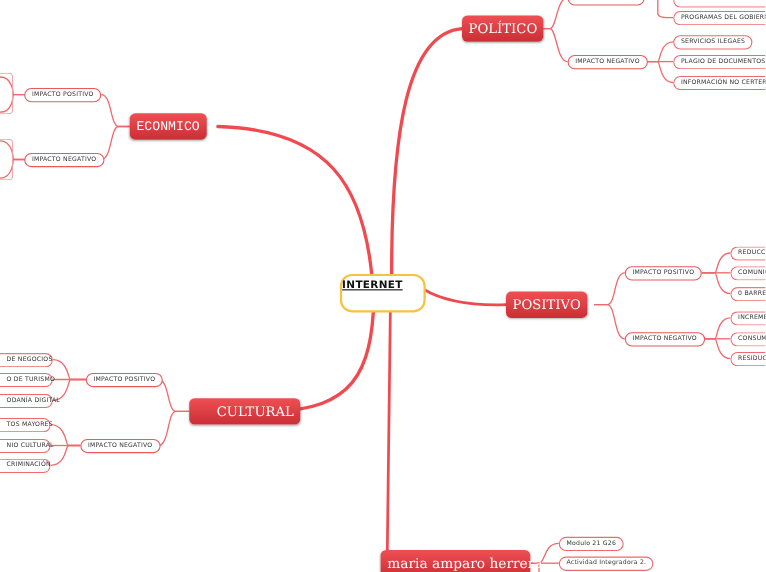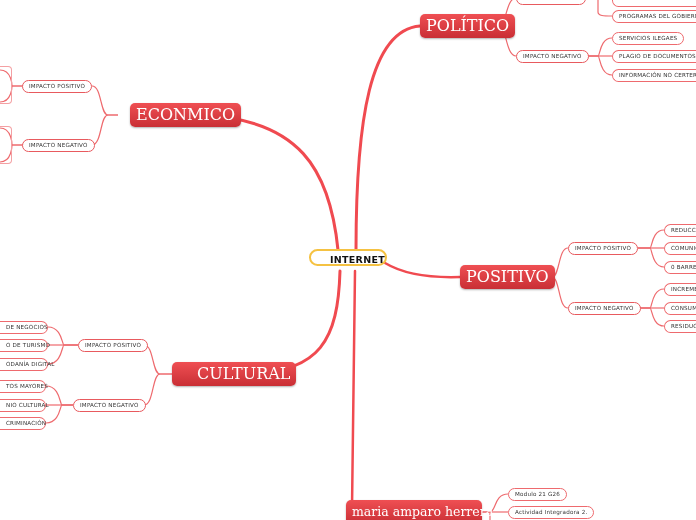--- a/index.html
+++ b/index.html
@@ -3,29 +3,30 @@
   <meta charset="utf-8">
   <style>
     html, body { margin: 0; padding: 0; }
     body {
       width: 696px; height: 520px; overflow: hidden; background: #ffffff;
       position: relative; font-family: "DejaVu Sans", sans-serif;
     }
     svg.links { position: absolute; left: 0; top: 0; width: 696px; height: 520px; }
     .node { position: absolute; box-sizing: border-box; white-space: nowrap; }
     .center {
-      left: 309px; top: 249px; width: 78px; height: 17px;
+      left: 309px; top: 249px; width: 78px; height: 35px;
       border: 2px solid #f5c242; border-radius: 11px; background: #fff;
-      font-weight: bold; font-size: 9.5px; color: #111; text-align: right; line-height: 18px;
+      font-weight: bold; font-size: 9.5px; color: #111; text-align: left; line-height: 18px;
       letter-spacing: 0.3px;
+      text-decoration: underline;
     }
     .main {
       height: 24px; border-radius: 5px;
       background: linear-gradient(#ef4f53, #c92f35);
-      color: #fff; font-family: "DejaVu Serif", serif; font-size: 16px; line-height: 24px;
+      color: #fff; font-family: "DejaVu Serif", serif; font-size: 12px; line-height: 24px;
       padding: 0 6px; box-shadow: 0 1px 2px rgba(0,0,0,0.3);
     }
     .sub {
       height: 13px; border: 1.5px solid #e85a5e; border-radius: 7px; background: #fff;
       font-size: 5.6px; line-height: 10px; color: #333; padding: 0 6px; letter-spacing: 0.2px;
     }
     .leaf {
       height: 13px; border: 1.5px solid #ee6a6e; border-radius: 7px; background: #fff;
       font-size: 5.6px; line-height: 10px; color: #333; padding: 0 6px; letter-spacing: 0.2px;
     }
@@ -93,21 +94,21 @@
 
 <div class="node main" style="left:420px; top:14px;">POLÍTICO</div>
 <div class="node sub" style="left:516px; top:-8px; width:70px;"></div>
 <div class="node sub" style="left:516px; top:50px;">IMPACTO NEGATIVO</div>
 <div class="node leaf right-clip" style="left:612px; top:-6px; width:84px;"></div>
 <div class="node leaf right-clip" style="left:612px; top:10px; width:84px;">PROGRAMAS DEL GOBIERN</div>
 <div class="node leaf" style="left:612px; top:32px;">SERVICIOS ILEGAES</div>
 <div class="node leaf right-clip" style="left:612px; top:50px; width:84px;">PLAGIO DE DOCUMENTOS D</div>
 <div class="node leaf right-clip" style="left:612px; top:69px; width:84px;">INFORMACIÓN NO CERTERA</div>
 
-<div class="node main" style="left:130px; top:103px;">ECONMICO</div>
+<div class="node main" style="left:118px; top:103px;font-family:Liberation Mono, monospace;">ECONMICO</div>
 <div class="node sub" style="left:22px; top:80px;">IMPACTO POSITIVO</div>
 <div class="node sub" style="left:22px; top:139px;">IMPACTO NEGATIVO</div>
 
 <div class="node main" style="left:460px; top:265px;">POSITIVO</div>
 <div class="node sub" style="left:568px; top:242px;">IMPACTO POSITIVO</div>
 <div class="node sub" style="left:568px; top:302px;">IMPACTO NEGATIVO</div>
 <div class="node leaf right-clip" style="left:664px; top:224px; width:32px;">REDUCCI</div>
 <div class="node leaf right-clip" style="left:664px; top:242px; width:32px;">COMUNIC</div>
 <div class="node leaf right-clip" style="left:664px; top:261px; width:32px;">0 BARRER</div>
 <div class="node leaf right-clip" style="left:664px; top:283px; width:32px;">INCREME</div>

